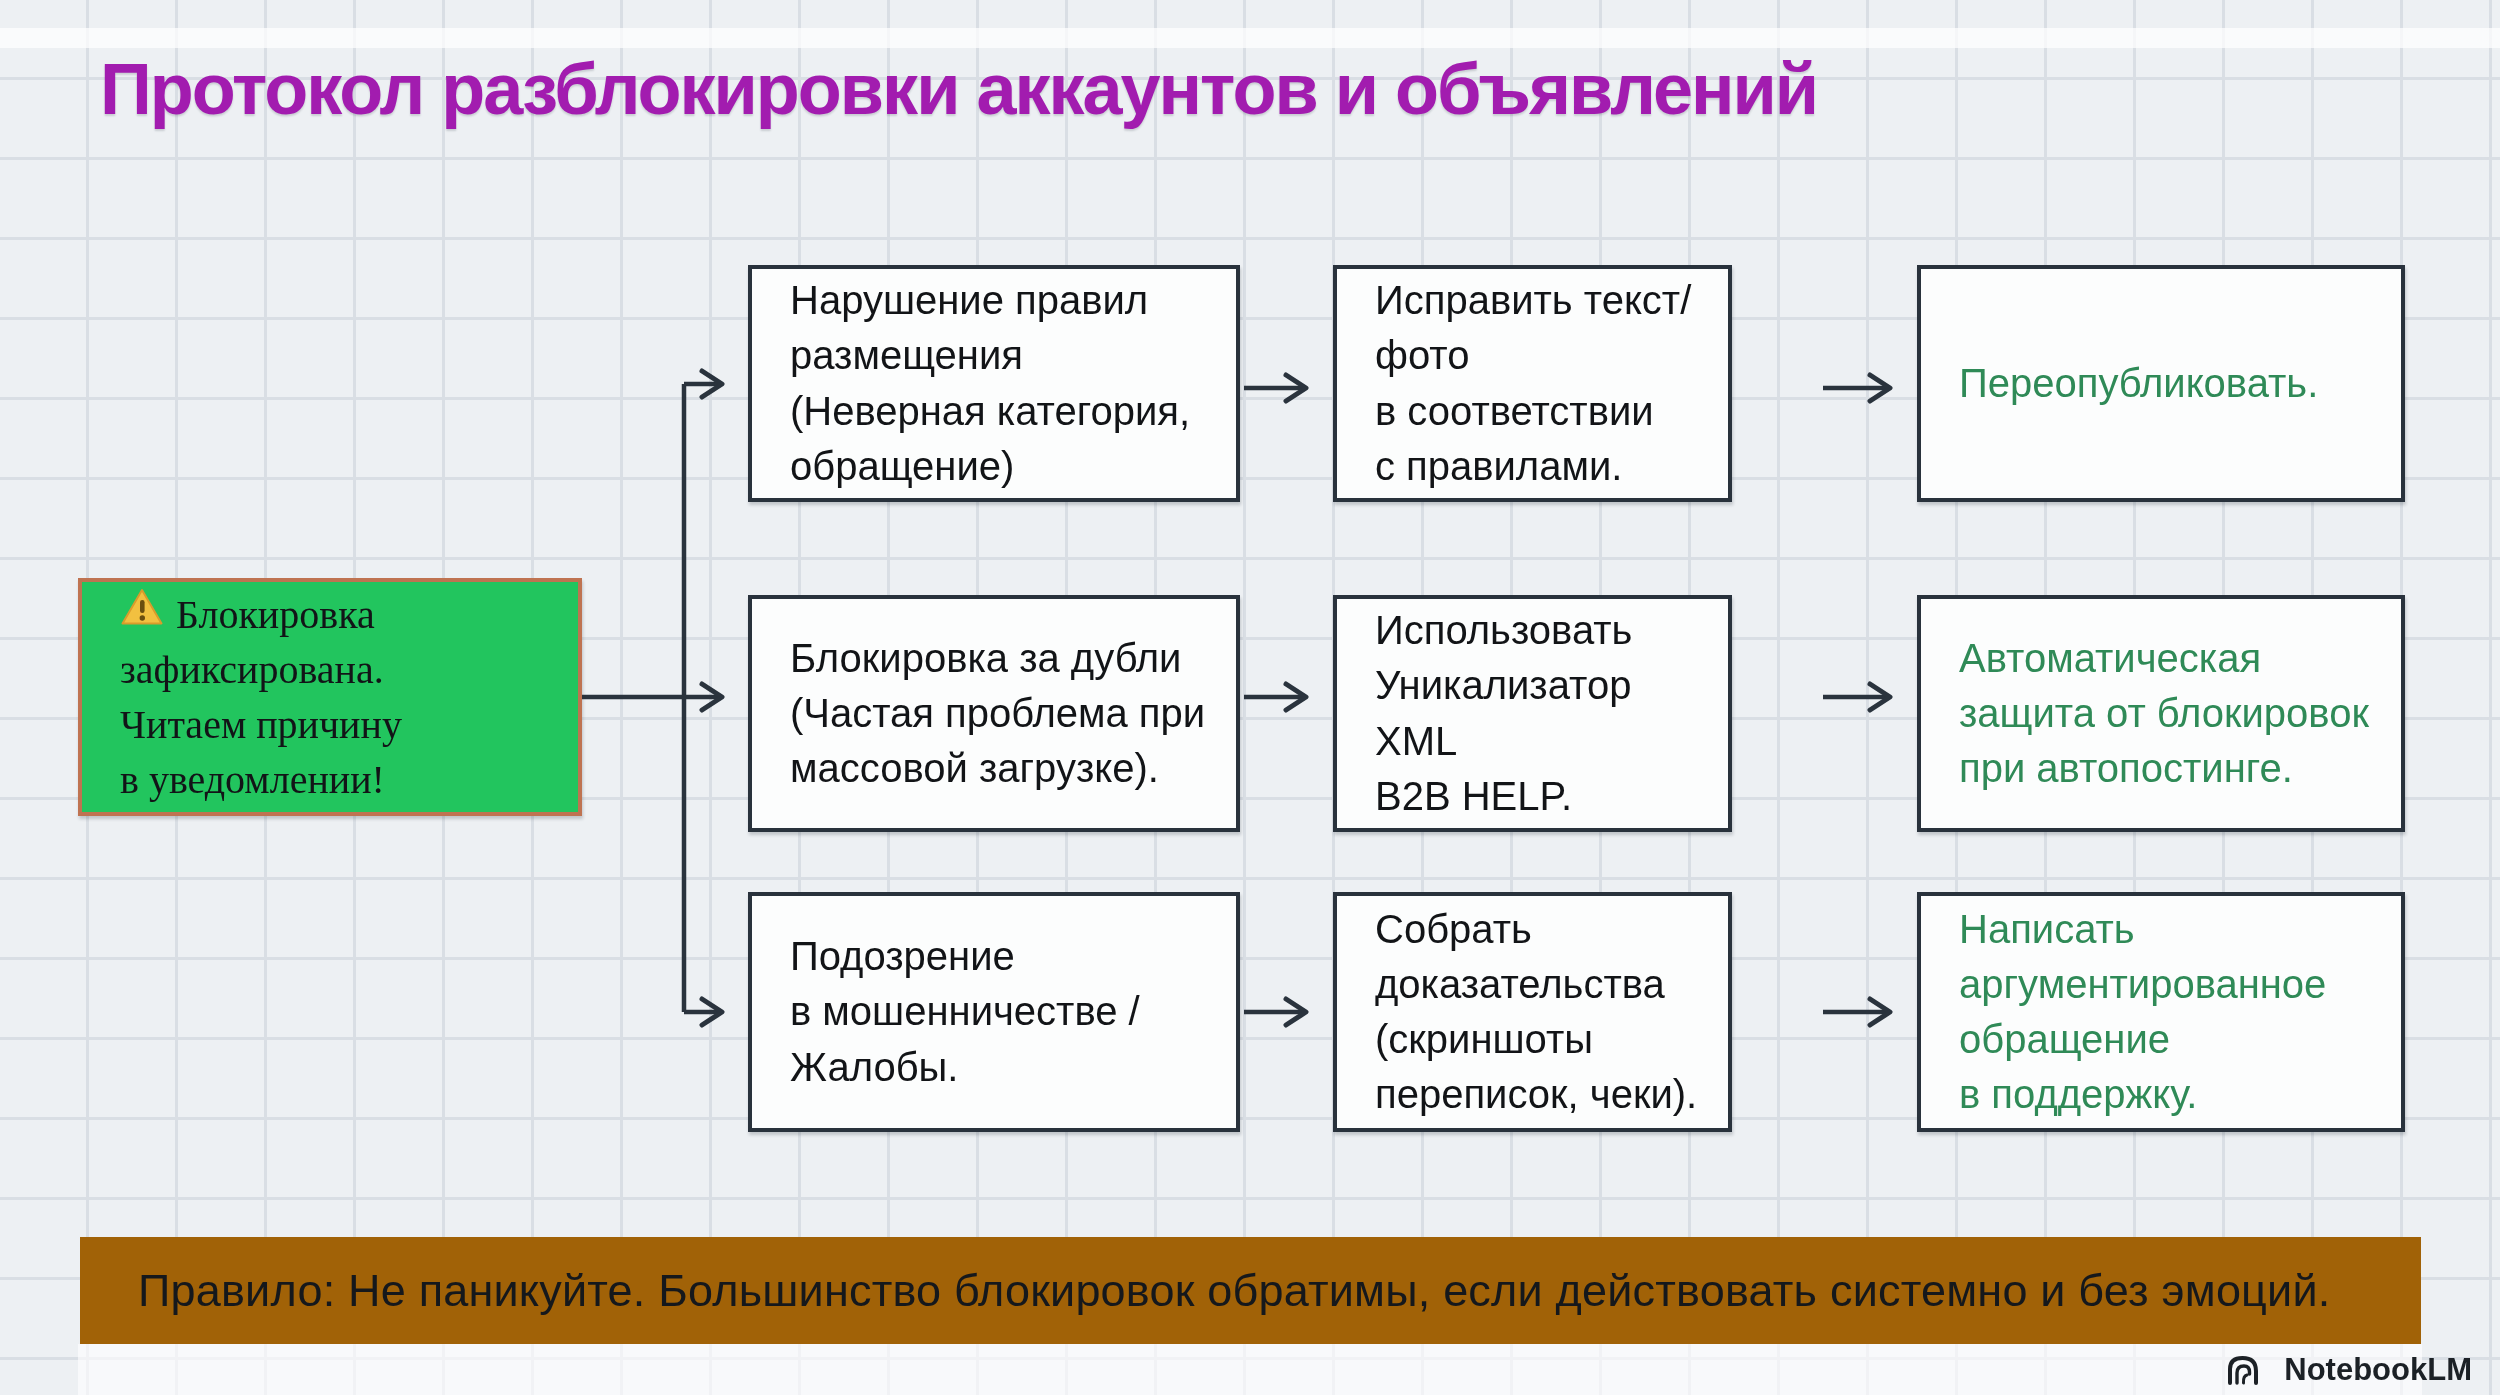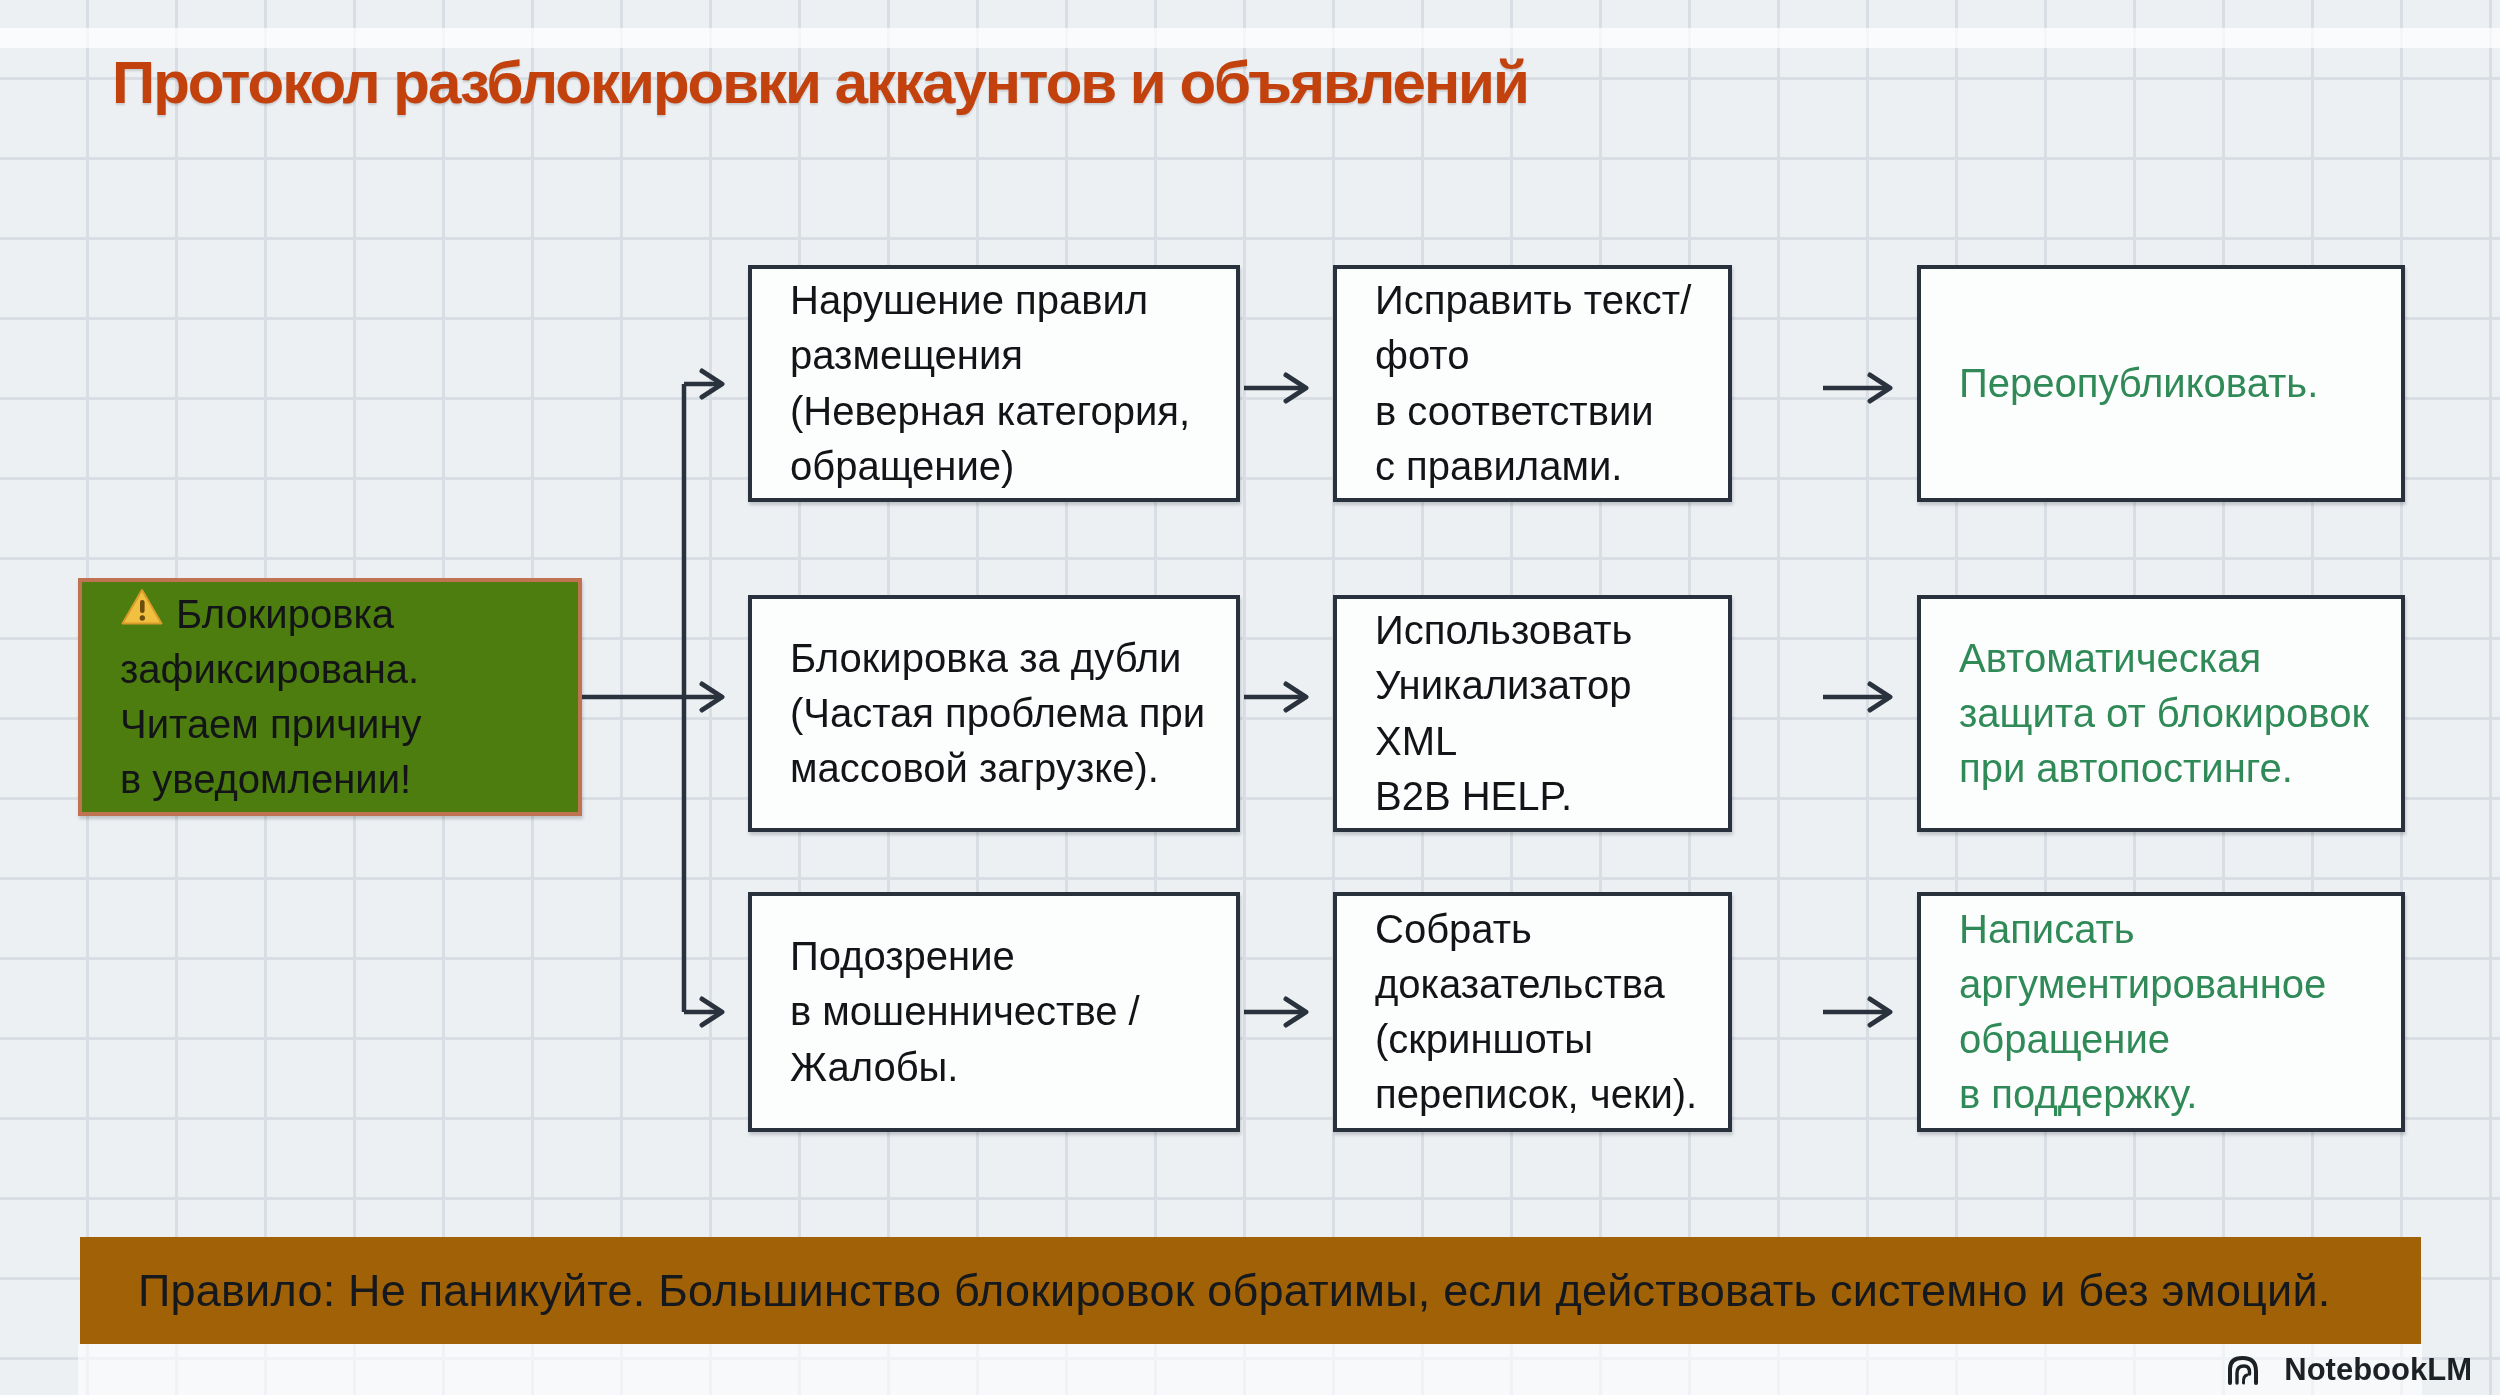--- a/index.html
+++ b/index.html
@@ -8,34 +8,34 @@
     font-family:"Liberation Sans","DejaVu Sans",sans-serif;
     background-color:#edf0f3;
     background-image:
       repeating-linear-gradient(to right, transparent 0 86px, #d9dee4 86px 89px),
       repeating-linear-gradient(to bottom, transparent 0 77px, #d9dee4 77px 80px);
   }
   .patch{position:absolute;pointer-events:none;}
   .patch.band-top{left:0;top:28px;width:2500px;height:20px;background:rgba(255,255,255,.72);}
   .patch.band-bottom{left:78px;top:1344px;width:2344px;height:51px;background:rgba(255,255,255,.62);}
   .page-title{
-    position:absolute;left:112px;top:48px;width:2330px;
-    font-size:60px;font-weight:700;letter-spacing:-2px;line-height:1.15;
-    color:#c2410c;text-shadow:0 2px 2px rgba(40,50,60,.18);
+    position:absolute;left:100px;top:48px;width:2330px;
+    font-size:72px;font-weight:700;letter-spacing:-2px;line-height:1.15;
+    color:#a21caf;text-shadow:0 2px 2px rgba(40,50,60,.18);
     white-space:nowrap;
   }
   .box{
     position:absolute;display:flex;align-items:center;box-sizing:border-box;
     background:#fcfdfd;border:4px solid #29323c;
     box-shadow:1px 3px 3px rgba(40,50,60,.22);
     padding:14px 14px 14px 38px;
     font-size:40px;line-height:1.38;color:#121417;
   }
   .prel{white-space:pre-line;}
-  .box.warn{border-color:#bf7351;background:#4d7c0f;}
+  .box.warn{border-color:#bf7351;background:#22c55e;font-family:Liberation Serif, serif;}
   .box.result{color:#2f8a57;}
   .warn-line{display:flex;flex-direction:column;}
   .warn-first{display:flex;align-items:center;gap:12px;}
   .warn-icon{flex:0 0 auto;width:44px;height:40px;}
   
   .warn{left:78px; top:578px; width:504px; height:238px;}
   .r1{top:265px;height:237px;}
   .r2{top:595px;height:237px;}
   .r3{top:892px;height:240px;}
   .c1{left:748px; width:492px;}

